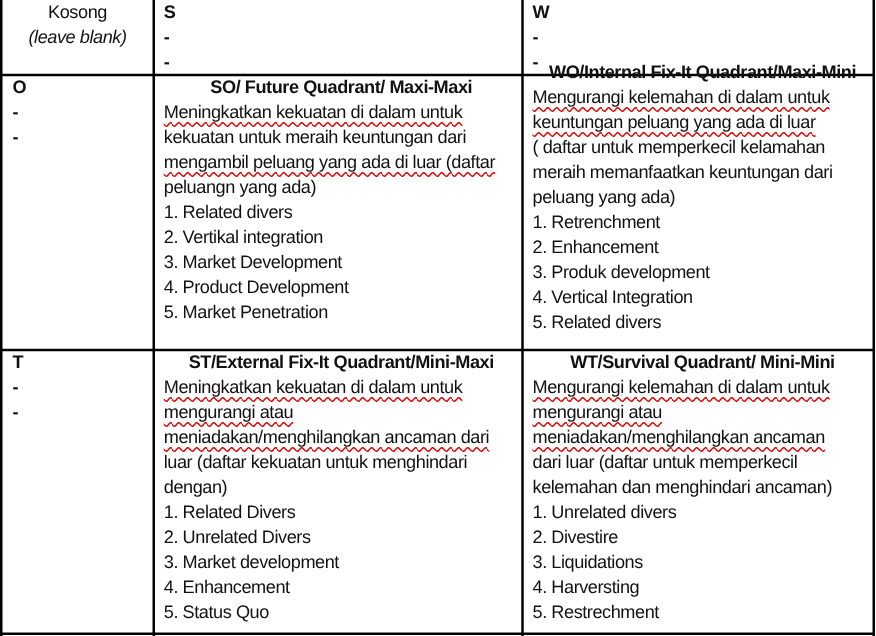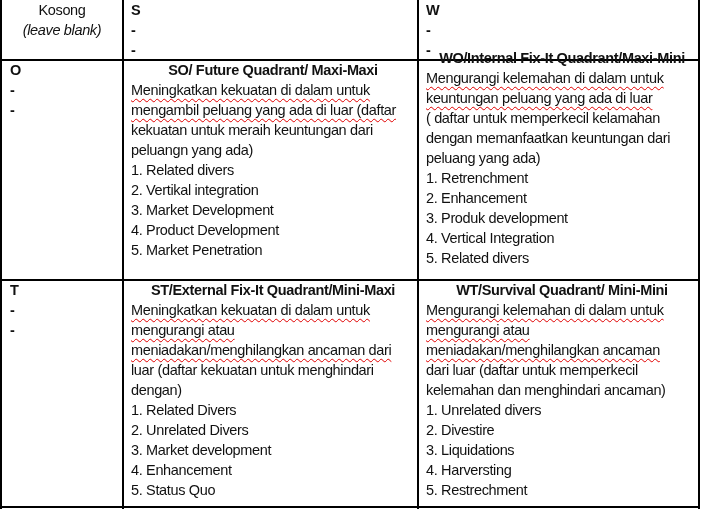--- a/index.html
+++ b/index.html
@@ -54,36 +54,36 @@
 
   <div class="cell" style="left:10px;top:280px;width:110px;">
     <p class="hdr-bold">T</p>
     <p class="hdr-bold">-</p>
     <p class="hdr-bold">-</p>
   </div>
 
   <div class="cell" style="left:131px;top:60px;width:284px;">
     <p class="hdr-bold center">SO/ Future Quadrant/ Maxi-Maxi</p>
     <span class="line-text"><span class="sq">Meningkatkan kekuatan di dalam untuk</span></span>
+    <span class="line-text">kekuatan untuk meraih keuntungan dari</span>
     <span class="line-text"><span class="sq">mengambil peluang yang ada di luar (daftar</span></span>
-    <span class="line-text">kekuatan untuk meraih keuntungan dari</span>
     <span class="line-text">peluangn yang ada)</span>
     <p class="item">1. Related divers</p>
     <p class="item">2. Vertikal integration</p>
     <p class="item">3. Market Development</p>
     <p class="item">4. Product Development</p>
     <p class="item">5. Market Penetration</p>
   </div>
 
   <div class="cell" style="left:426px;top:48px;width:272px;">
     <p class="hdr-bold center">WO/Internal Fix-It Quadrant/Maxi-Mini</p>
     <span class="line-text"><span class="sq">Mengurangi kelemahan di dalam untuk</span></span>
     <span class="line-text"><span class="sq">keuntungan peluang yang ada di luar</span></span>
     <span class="line-text">( daftar untuk memperkecil kelamahan</span>
-    <span class="line-text">dengan memanfaatkan keuntungan dari</span>
+    <span class="line-text">meraih memanfaatkan keuntungan dari</span>
     <span class="line-text">peluang yang ada)</span>
     <p class="item">1.  Retrenchment</p>
     <p class="item">2.  Enhancement</p>
     <p class="item">3.  Produk development</p>
     <p class="item">4.  Vertical Integration</p>
     <p class="item">5.  Related divers</p>
   </div>
 
   <div class="cell" style="left:131px;top:280px;width:284px;">
     <p class="hdr-bold center">ST/External Fix-It Quadrant/Mini-Maxi</p>

